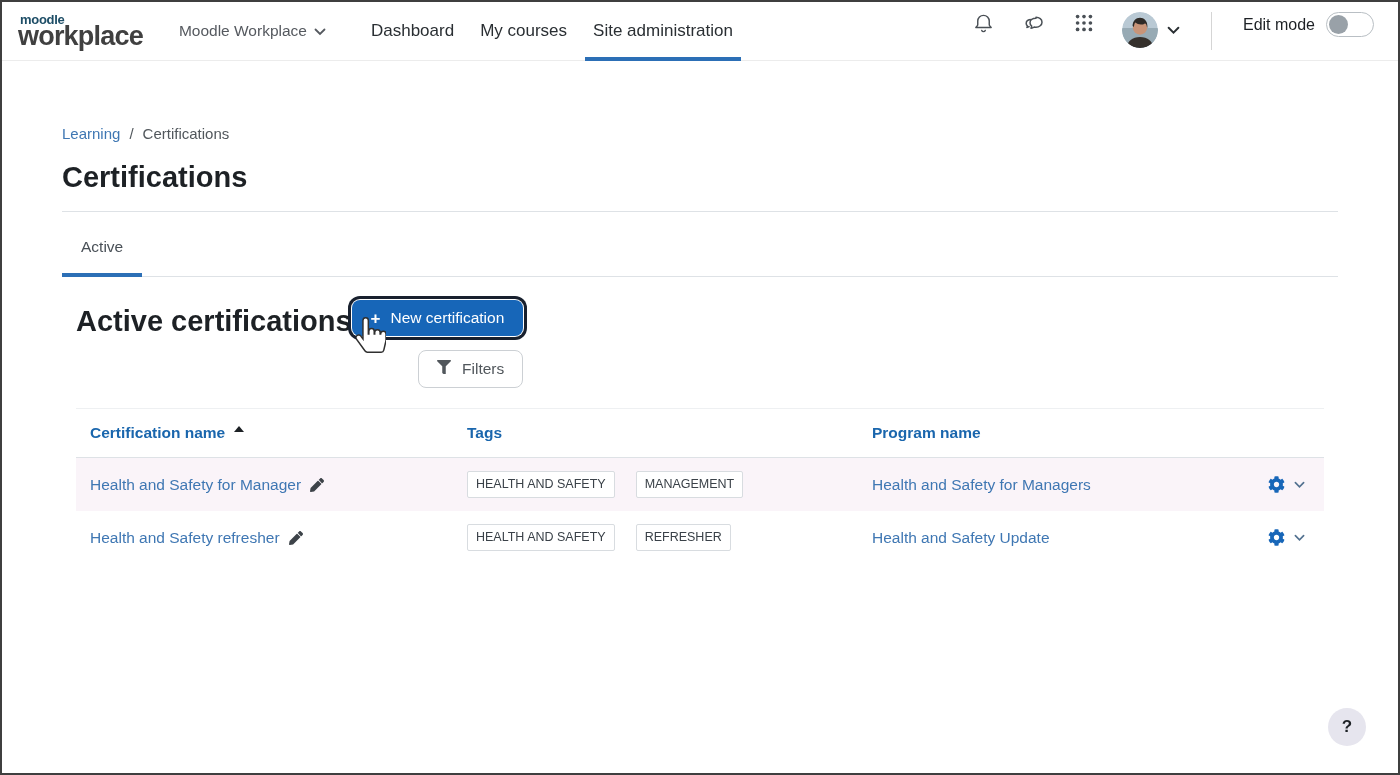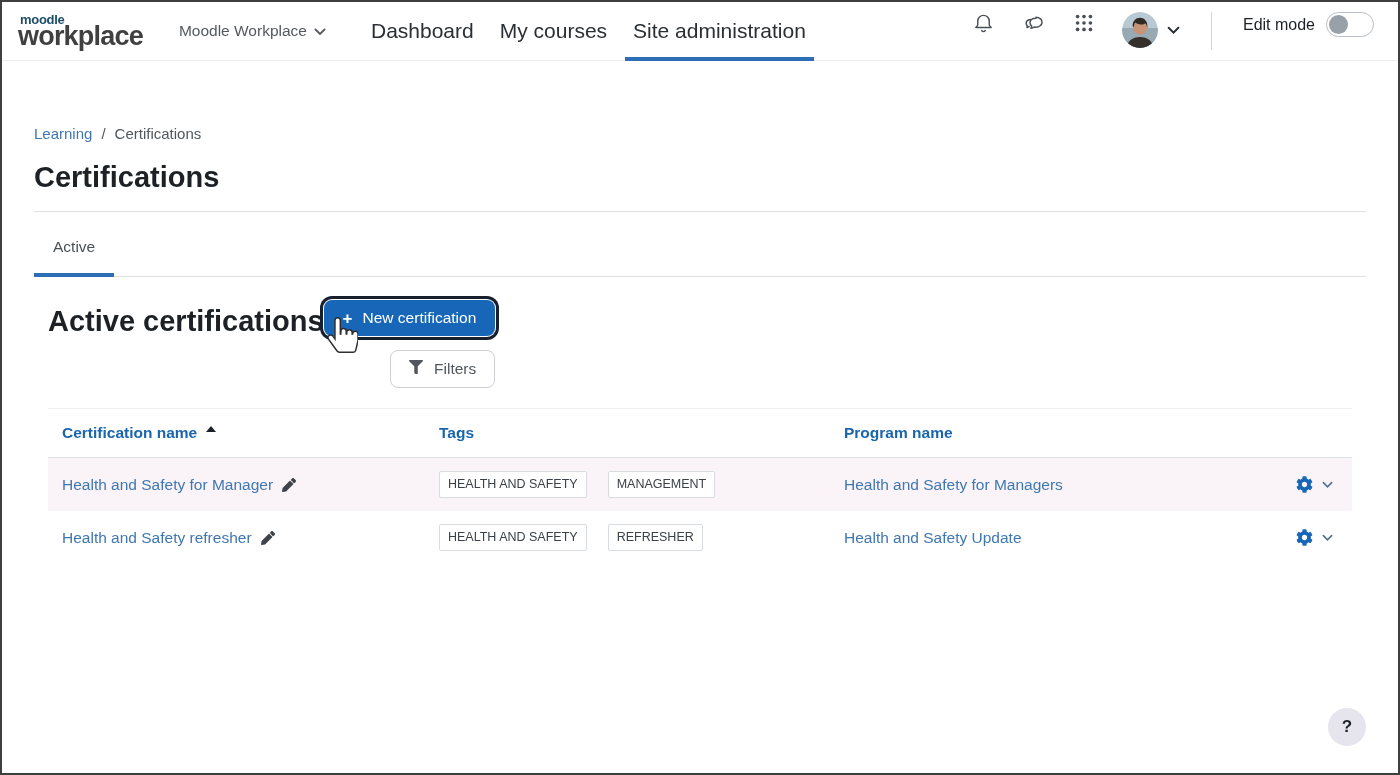--- a/index.html
+++ b/index.html
@@ -26,41 +26,41 @@
   .logo-top { font-size: 13px; font-weight: 700; color: #1d4d66; margin-left: 2px; letter-spacing: -0.3px; }
   .logo-bottom { font-size: 27px; font-weight: 700; color: #404040; margin-top: -3px; letter-spacing: -0.8px; }
   .tenant {
     margin-left: 36px; color: #55595f; font-size: 15.5px;
     display: flex; align-items: center; gap: 7px; cursor: pointer;
   }
   .nav { display: flex; margin-left: 32px; height: 59px; }
   .nav-item {
     display: flex; align-items: center; height: 59px;
     padding: 4px 8px 0; margin: 0 5px;
-    font-size: 21px; color: #2a2f33;
+    font-size: 17px; color: #2a2f33;
     border-bottom: 4px solid transparent; cursor: pointer;
   }
   .nav-item.active { border-bottom-color: #2c6fb6; }
   .header-right { margin-left: auto; display: flex; align-items: flex-start; gap: 27px; }
   .icon-btn { display: flex; align-items: center; justify-content: center; cursor: pointer; }
   .avatar-wrap { display: flex; align-items: center; gap: 9px; cursor: pointer; }
   .avatar { width: 36px; height: 36px; border-radius: 50%; overflow: hidden; display: block; }
   .v-divider { width: 1px; height: 38px; background: #d5d5d5; margin: 0 4px; }
   .edit-mode { display: flex; align-items: center; gap: 11px; font-size: 16px; color: #1d2125; }
   .toggle {
     width: 48px; height: 25px; border-radius: 14px;
     border: 1px solid #b9bfc4; background: #fff; position: relative; cursor: pointer;
   }
   .toggle .knob {
     position: absolute; left: 2px; top: 2px; width: 19px; height: 19px;
     border-radius: 50%; background: #99a1a8;
   }
 
   
-  .main { padding: 64px 32px 0; }
+  .main { padding: 64px 60px 0; }
   .breadcrumb { display: flex; gap: 9px; font-size: 15px; color: #51575c; }
   .breadcrumb .bc-link { color: #3f77b3; cursor: pointer; }
   .page-title { font-size: 29px; font-weight: 700; color: #1d2125; margin-top: 19px; }
   .title-divider { border: none; border-top: 1px solid #dee2e6; margin-top: 17px; }
 
   .tabs { display: flex; border-bottom: 1px solid #dee2e6; }
   .tab {
     padding: 26px 19px 17px; font-size: 15.5px; color: #3f77b3;
     border-bottom: 4px solid transparent; margin-bottom: -1px; cursor: pointer;
   }

